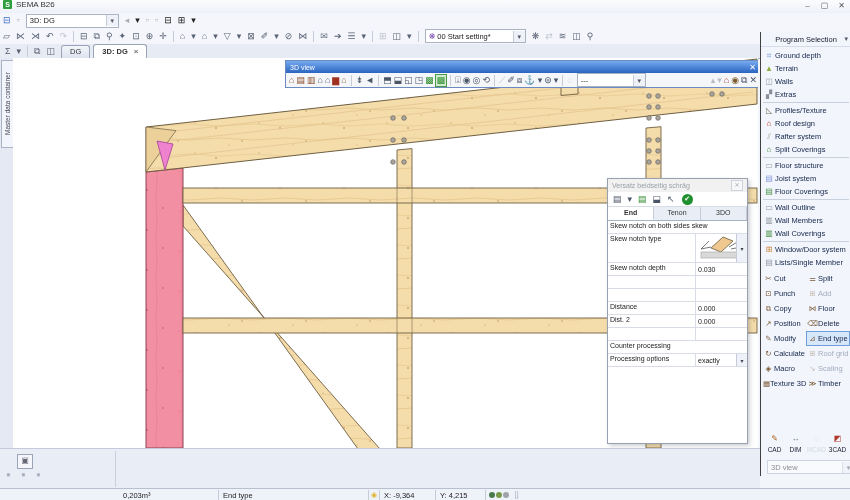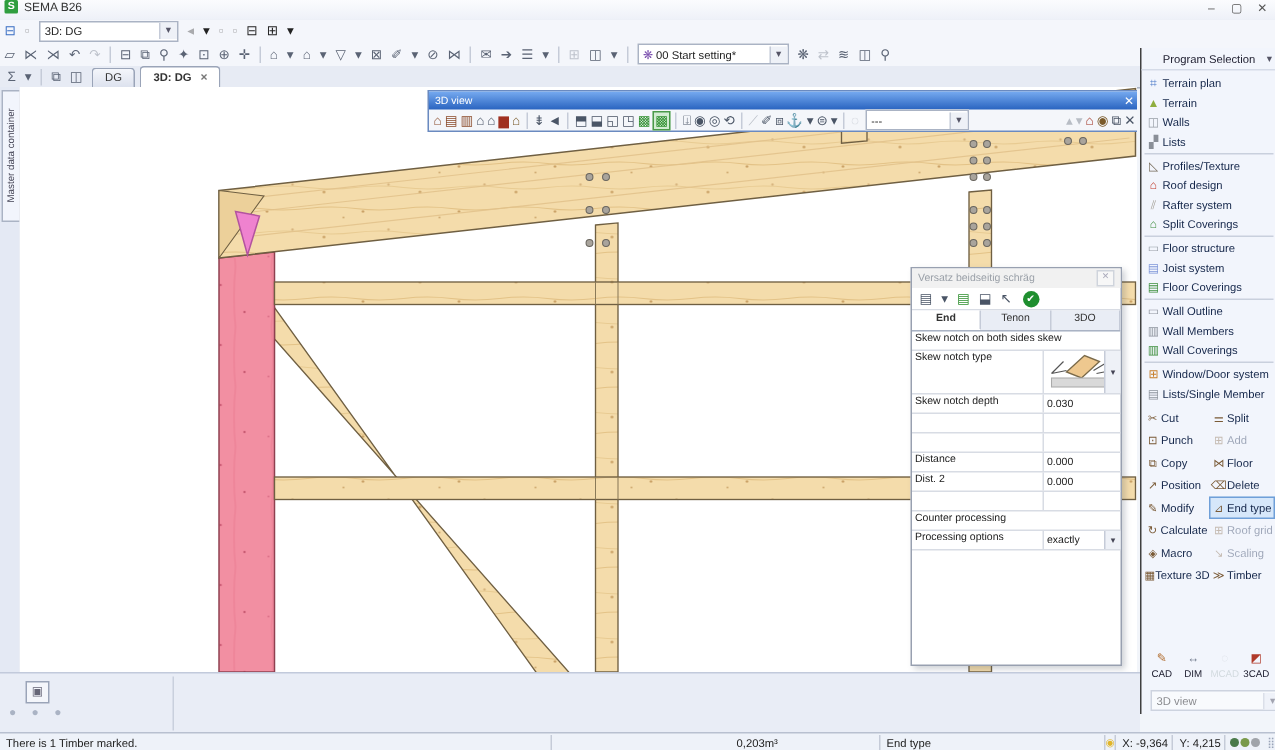--- a/index.html
+++ b/index.html
@@ -606,33 +606,33 @@
   </div>
 
   <div class="sidebar">
     <div class="ps-head">
       <span>Program Selection</span>
       <span class="hv">▾</span>
     </div>
     <div class="pslist">
         <span class="it">
           <span class="g" style="color: rgb(74, 120, 200);">⌗</span>
-          <span class="l">Terrain plan</span>
+          <span class="l">Ground depth</span>
         </span>
         <span class="it">
           <span class="g" style="color: rgb(143, 174, 63);">▲</span>
           <span class="l">Terrain</span>
         </span>
         <span class="it">
           <span class="g" style="color: rgb(154, 160, 168);">◫</span>
           <span class="l">Walls</span>
         </span>
         <span class="it">
           <span class="g" style="color: rgb(138, 143, 152);">▞</span>
-          <span class="l">Lists</span>
+          <span class="l">Extras</span>
         </span>
         <span class="hsep"></span>
         <span class="it">
           <span class="g" style="color: rgb(122, 111, 95);">◺</span>
           <span class="l">Profiles/Texture</span>
         </span>
         <span class="it">
           <span class="g" style="color: rgb(192, 58, 42);">⌂</span>
           <span class="l">Roof design</span>
         </span>
@@ -771,21 +771,20 @@
   </div>
 
   <div class="bottombar">
     <span class="bb-btn">▣</span>
     <span class="bb-dots">● ● ●</span>
     <span class="bb-div"></span>
   </div>
 
   <div class="statusbar">
     <span id="status-cells" class="toolrow">
-        <span class="scell" style="width: 368px;">There is 1 Timber marked.</span>
         <span class="scell" style="width: 119px;"></span>
         <span class="scell" style="width: 100px;">0,203m³</span>
         <span class="scell" style="width: 150px;">End type</span>
       </span>
     <span class="sico" id="marker-ico" style="color: rgb(224, 181, 42);">◉</span>
     <span class="scell" style="width:57px;border-left:1px solid #c5cbd8">X: -9,364</span>
     <span class="scell" style="width:50px">Y: 4,215</span>
     <span class="lights" id="lights">
         <span style="background: rgb(74, 122, 74);"></span>
         <span style="background: rgb(122, 154, 74);"></span>

